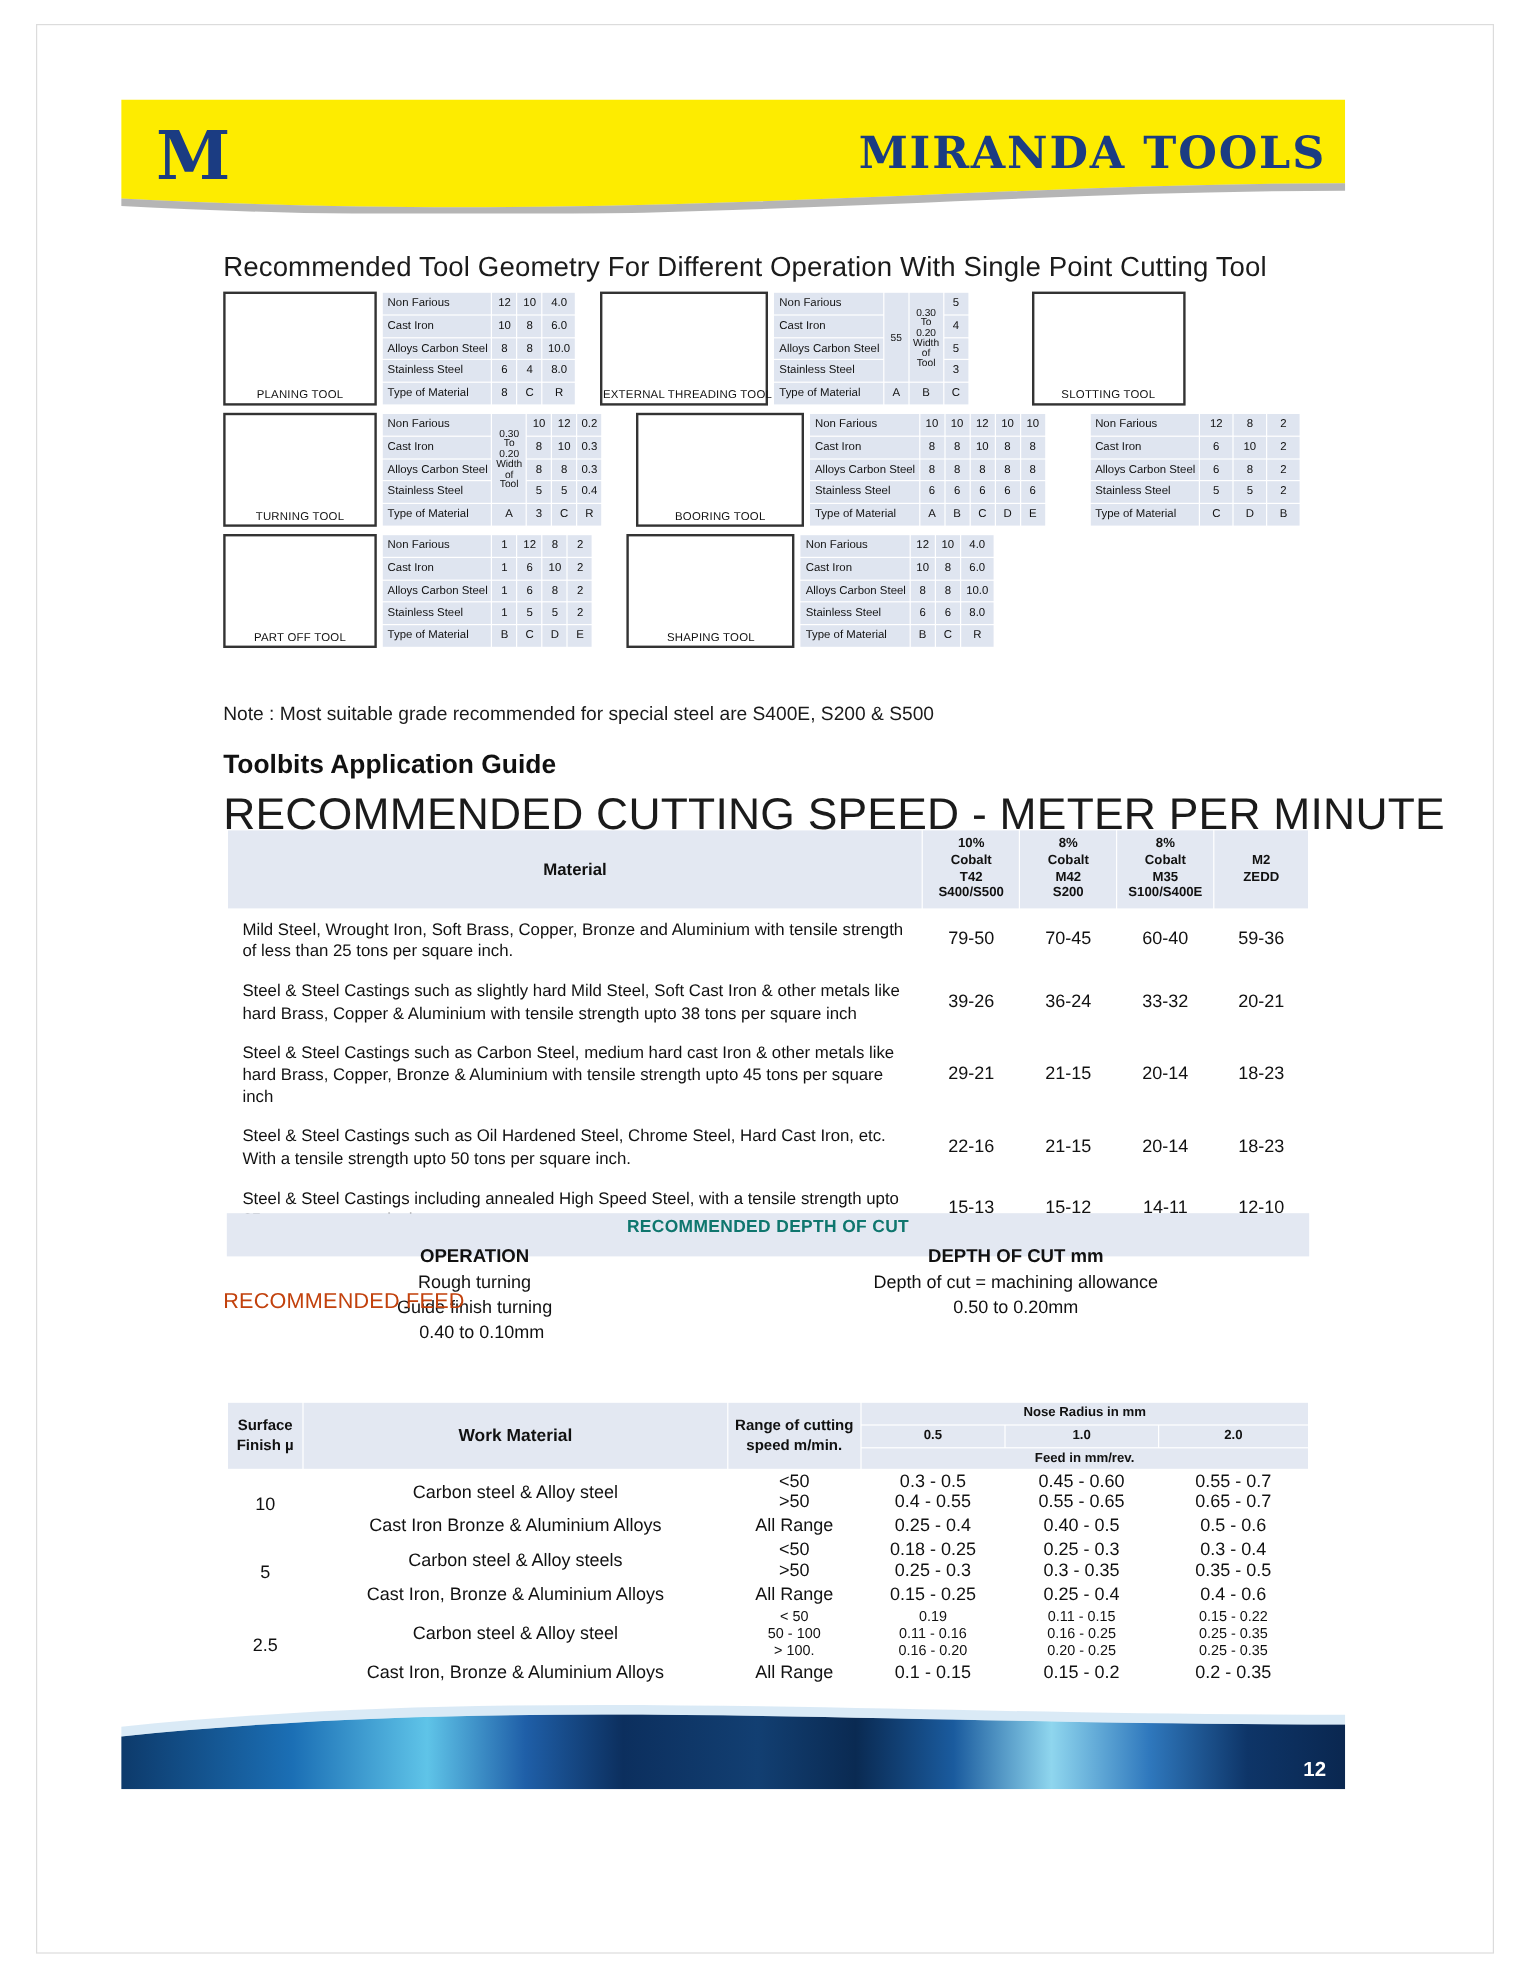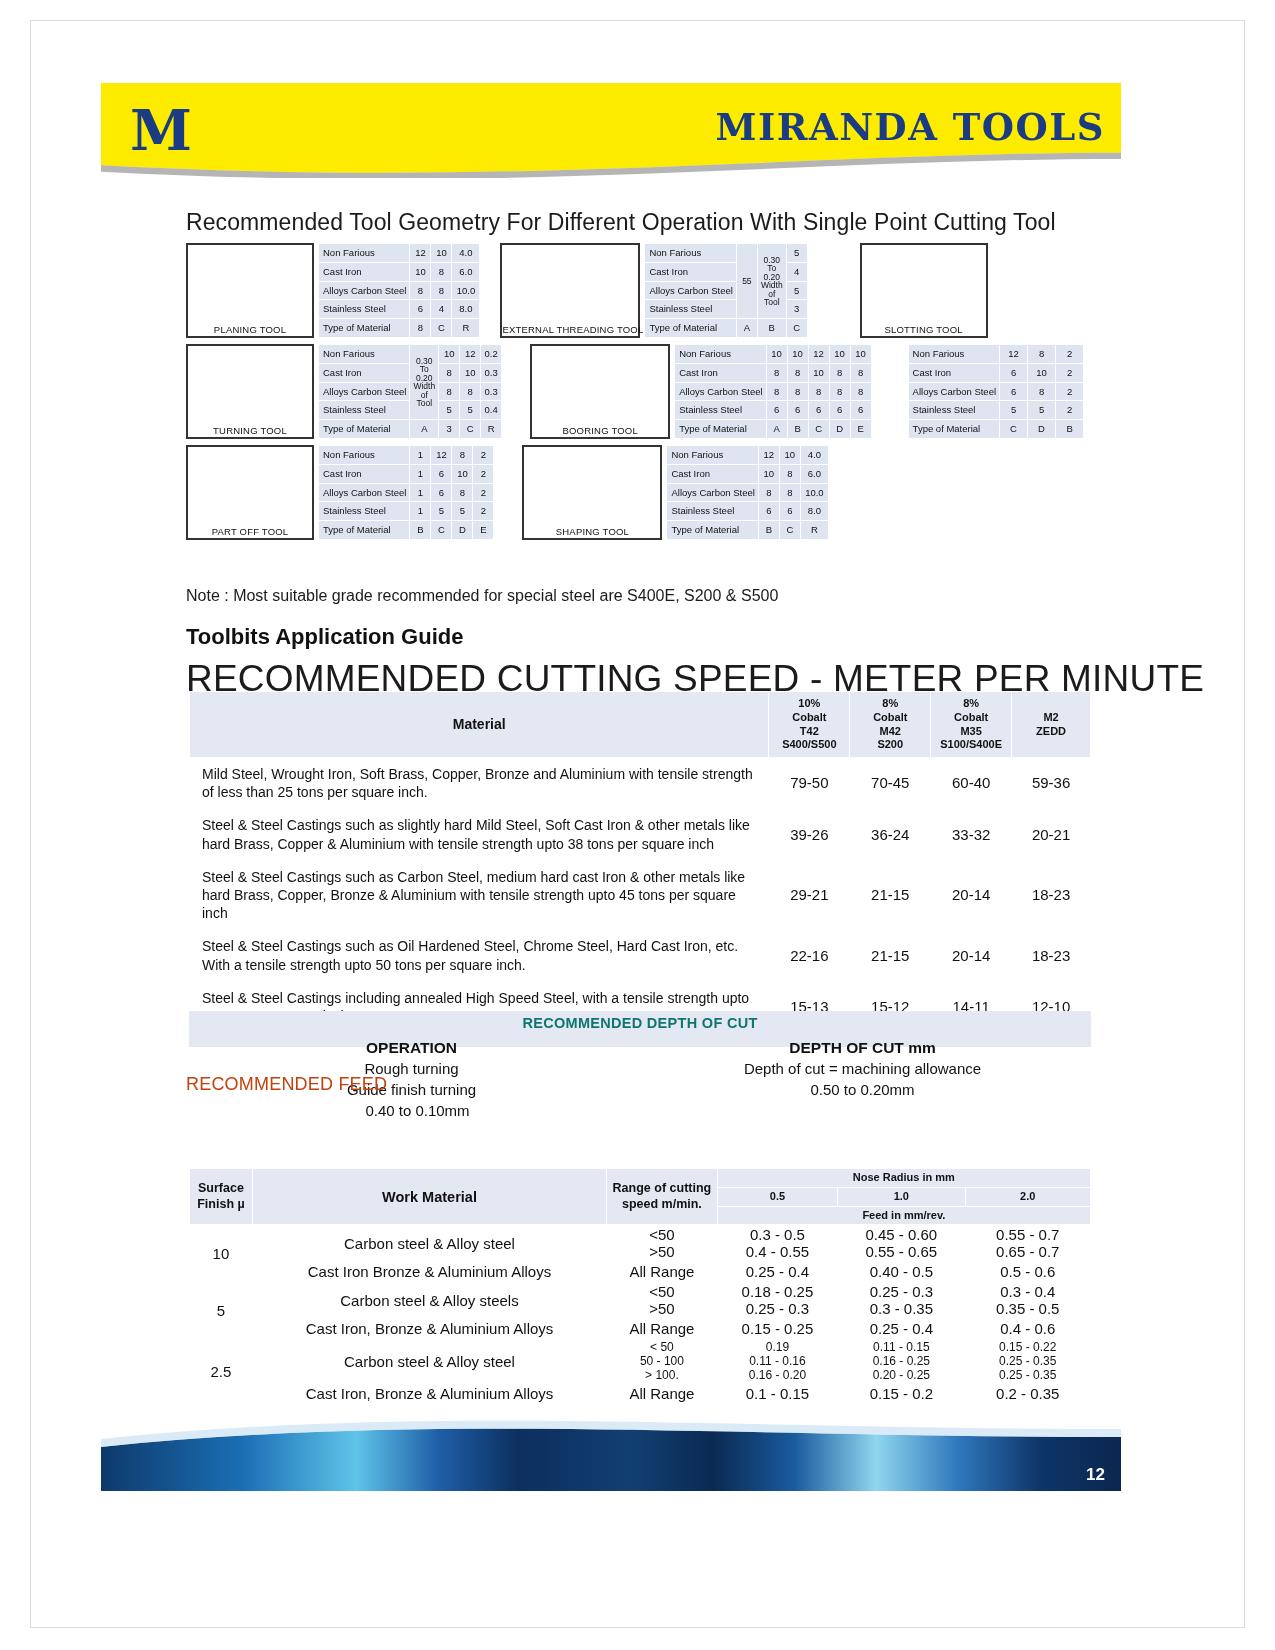--- a/index.html
+++ b/index.html
@@ -147,21 +147,21 @@
     position: absolute; left: 158px; top: 990px;
     width: 902px; height: 36px;
     background: #e3e8f2;
     text-align: center;
     font-size: 14.5px; font-weight: bold;
     color: #0f766e;
     line-height: 24px;
     letter-spacing: 0.3px;
   }
   .dcut {
-    position: absolute; left: 158px; top: 1016px;
+    position: absolute; left: 142px; top: 1016px;
     width: 902px;
     font-size: 15px; color: #111;
   }
   .dcut .r { display: flex; line-height: 21px; }
   .dcut .c1 { width: 445px; text-align: center; }
   .dcut .c2 { width: 457px; text-align: center; }
   .dcut .hd { font-weight: bold; font-size: 15.5px; }
 
   
   .feed {

